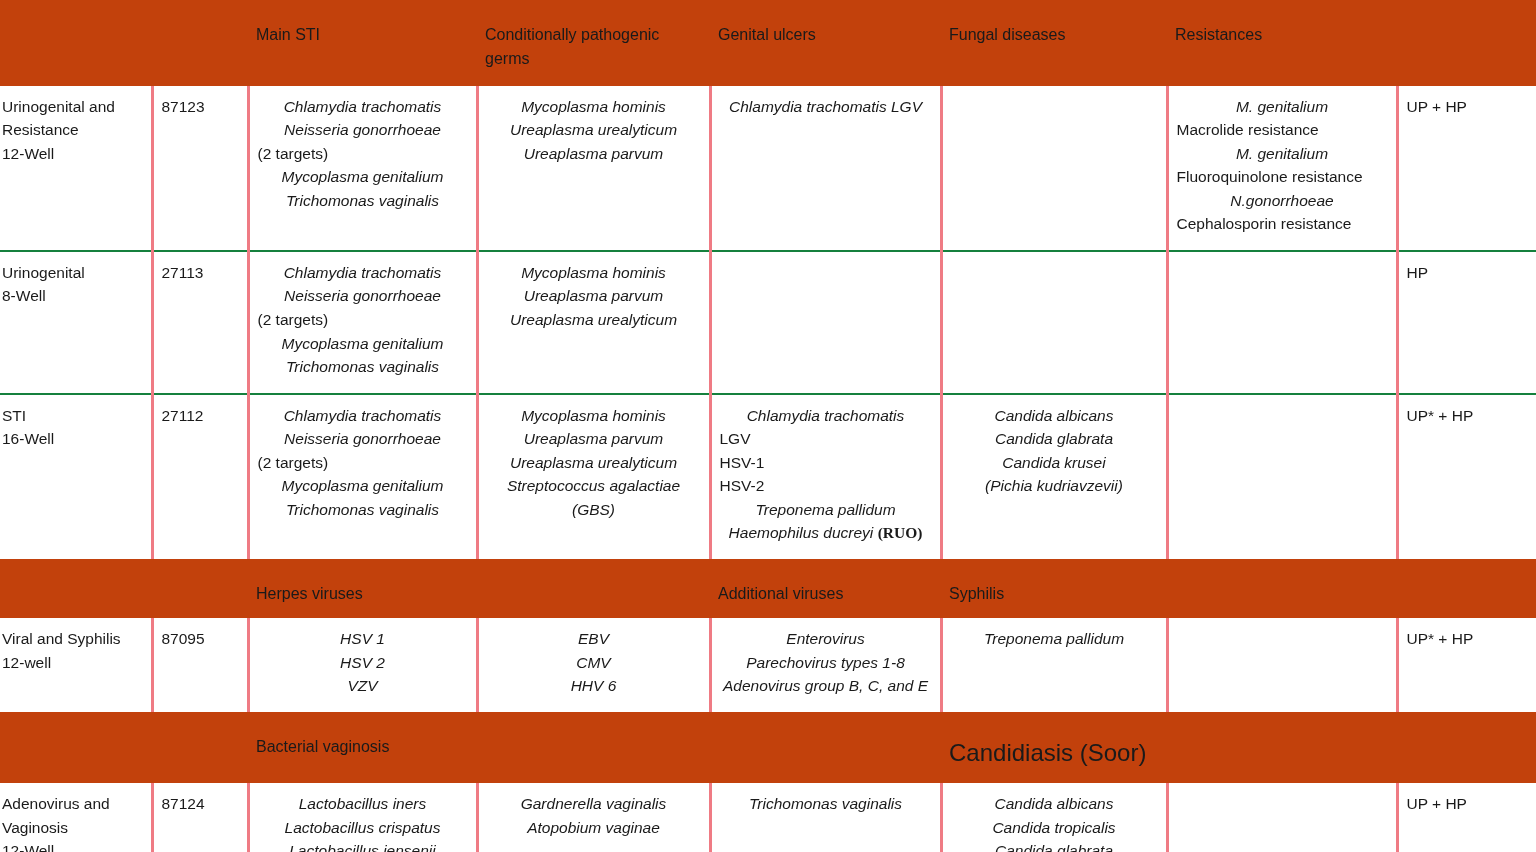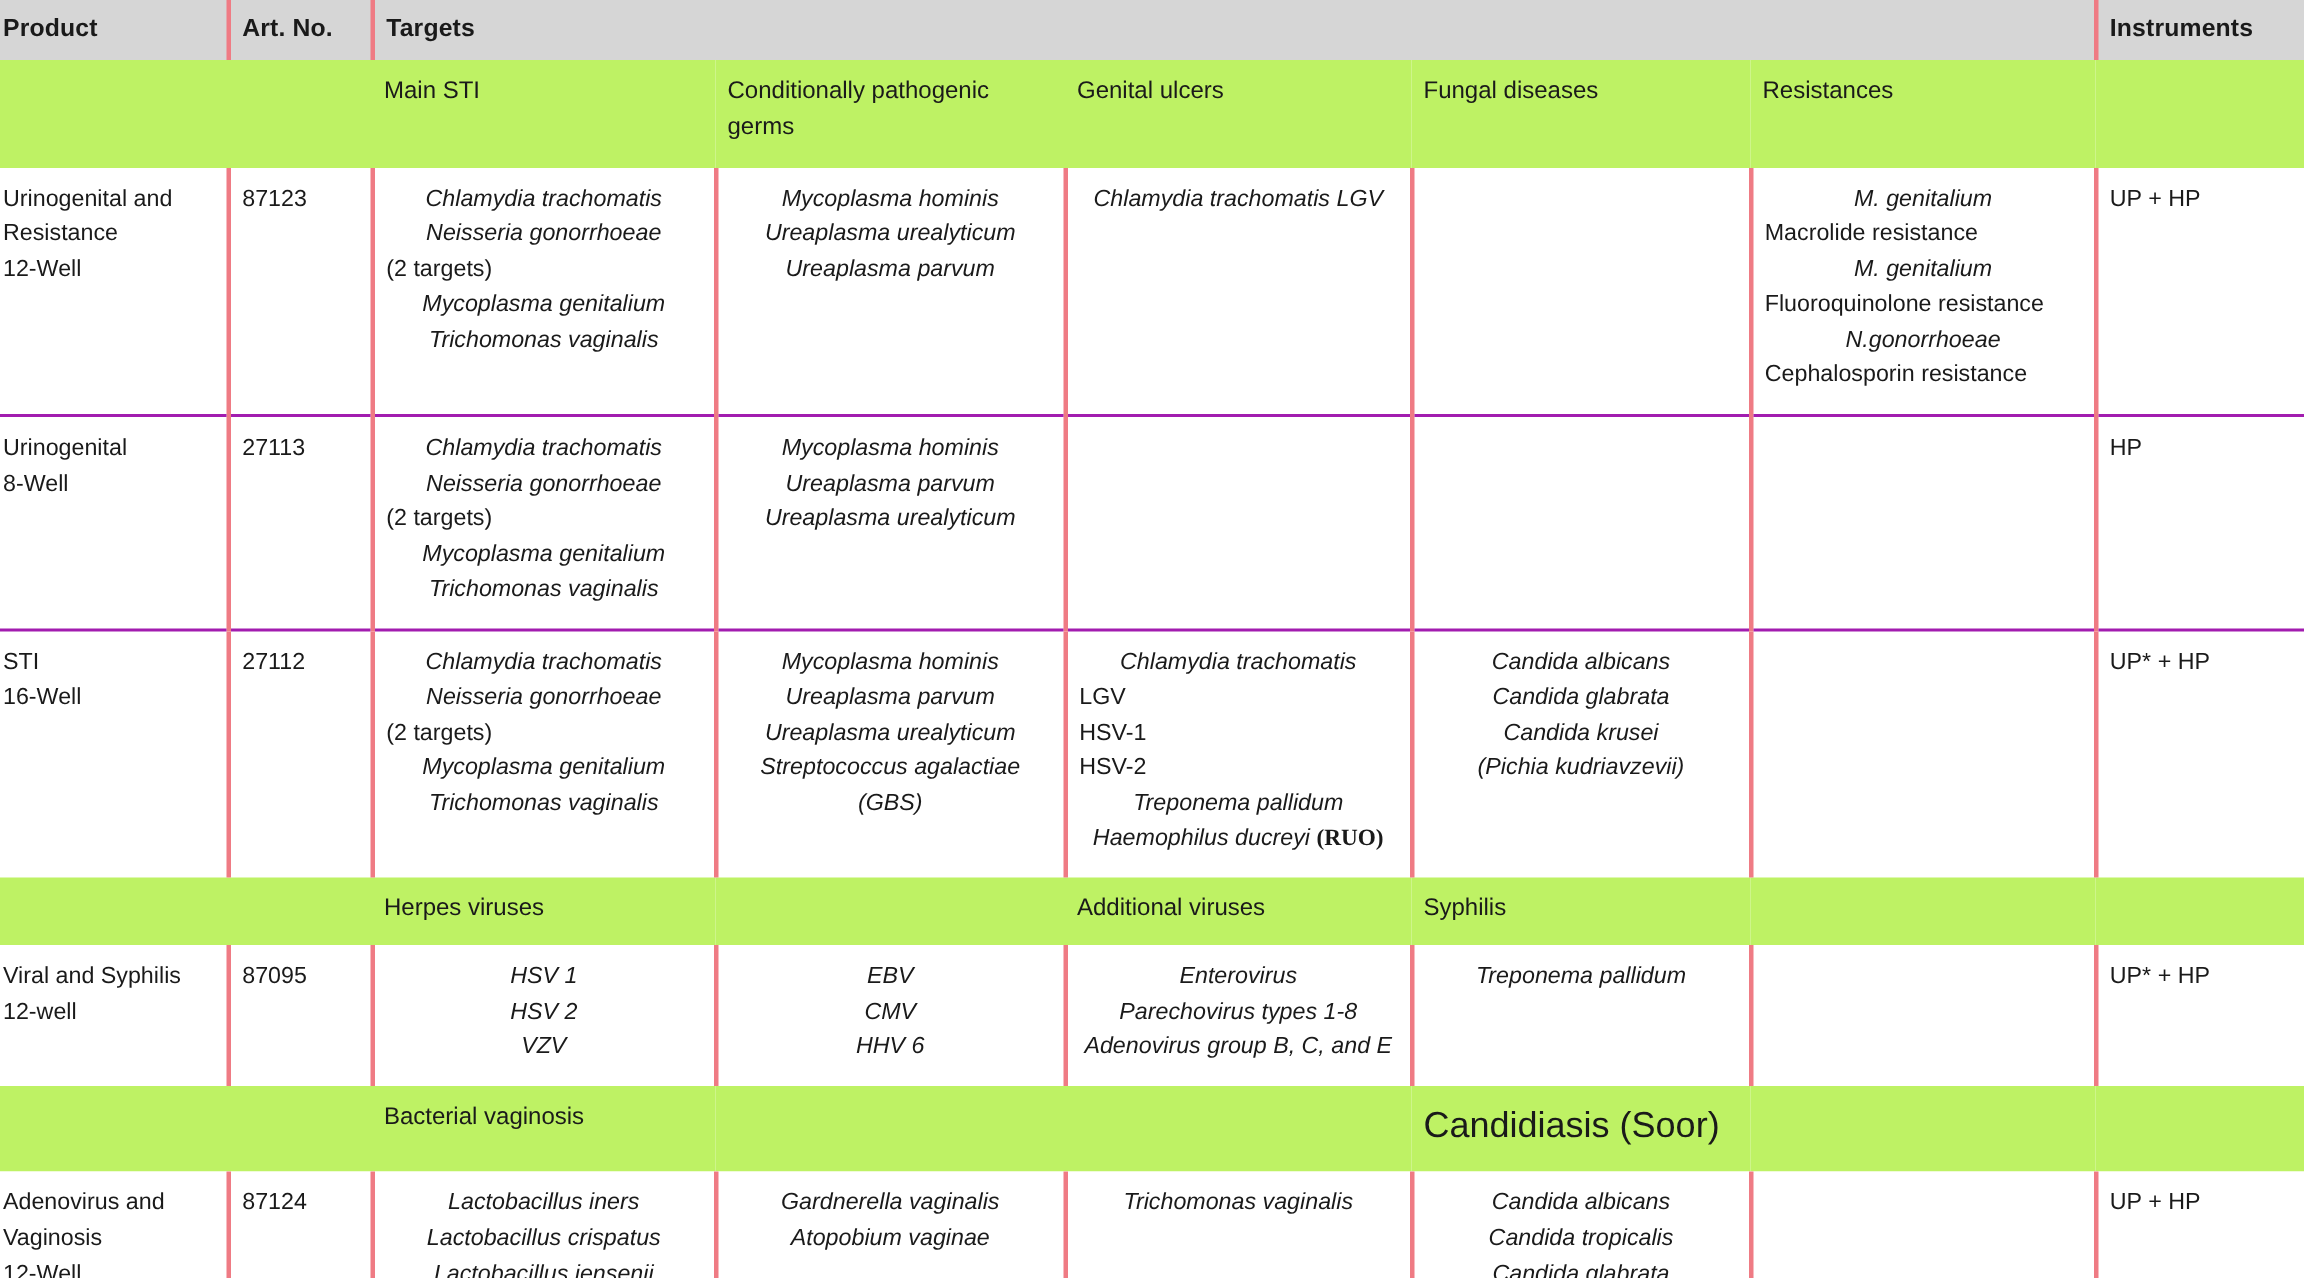--- a/index.html
+++ b/index.html
@@ -53,36 +53,36 @@
     background: #d6d6d6;
     font-weight: bold;
     font-size: 16.5px;
     padding-top: 7px;
     padding-bottom: 8px;
     letter-spacing: .1px;
   }
 
   
   tr.band > td {
-    background: #bef264;
+    background: #c2410c;
     font-weight: normal;
     font-size: 16px;
     border-left: none;
-    padding-top: 9px;
+    padding-top: 23px;
     padding-bottom: 12px;
   }
   tr.band > td.band-big {
     font-size: 24px;
   }
   tr.band-head > td { padding-bottom: 14px; }
 
   
   tr.data > td {
     background: #ffffff;
-    border-top: 2px solid #a21caf;
+    border-top: 2px solid #15803d;
     padding-top: 9px;
     padding-bottom: 14px;
   }
   tr.data.first-after-band > td { border-top: none; margin-left: 44px; }
 
   tr.data > td.cell-product,
   tr.data > td.cell-art,
   tr.data > td.cell-instruments {
     font-style: normal;
   }
@@ -104,26 +104,20 @@
       <col class="c-art">
       <col class="c-main">
       <col class="c-cond">
     <col class="c-genital">
       <col class="c-fungal">
       <col class="c-resist">
       <col class="c-instruments">
   </colgroup>
   <tbody>
 
-    <tr class="head-gray">
-      <th>Product</th>
-      <th>Art. No.</th>
-      <th colspan="5">Targets</th>
-      <th>Instruments</th>
-    </tr>
 
     <tr class="band band-head">
       <td></td>
       <td></td>
       <td>Main STI</td>
       <td>Conditionally pathogenic germs</td>
       <td>Genital ulcers</td>
       <td>Fungal diseases</td>
       <td>Resistances</td>
       <td></td>

